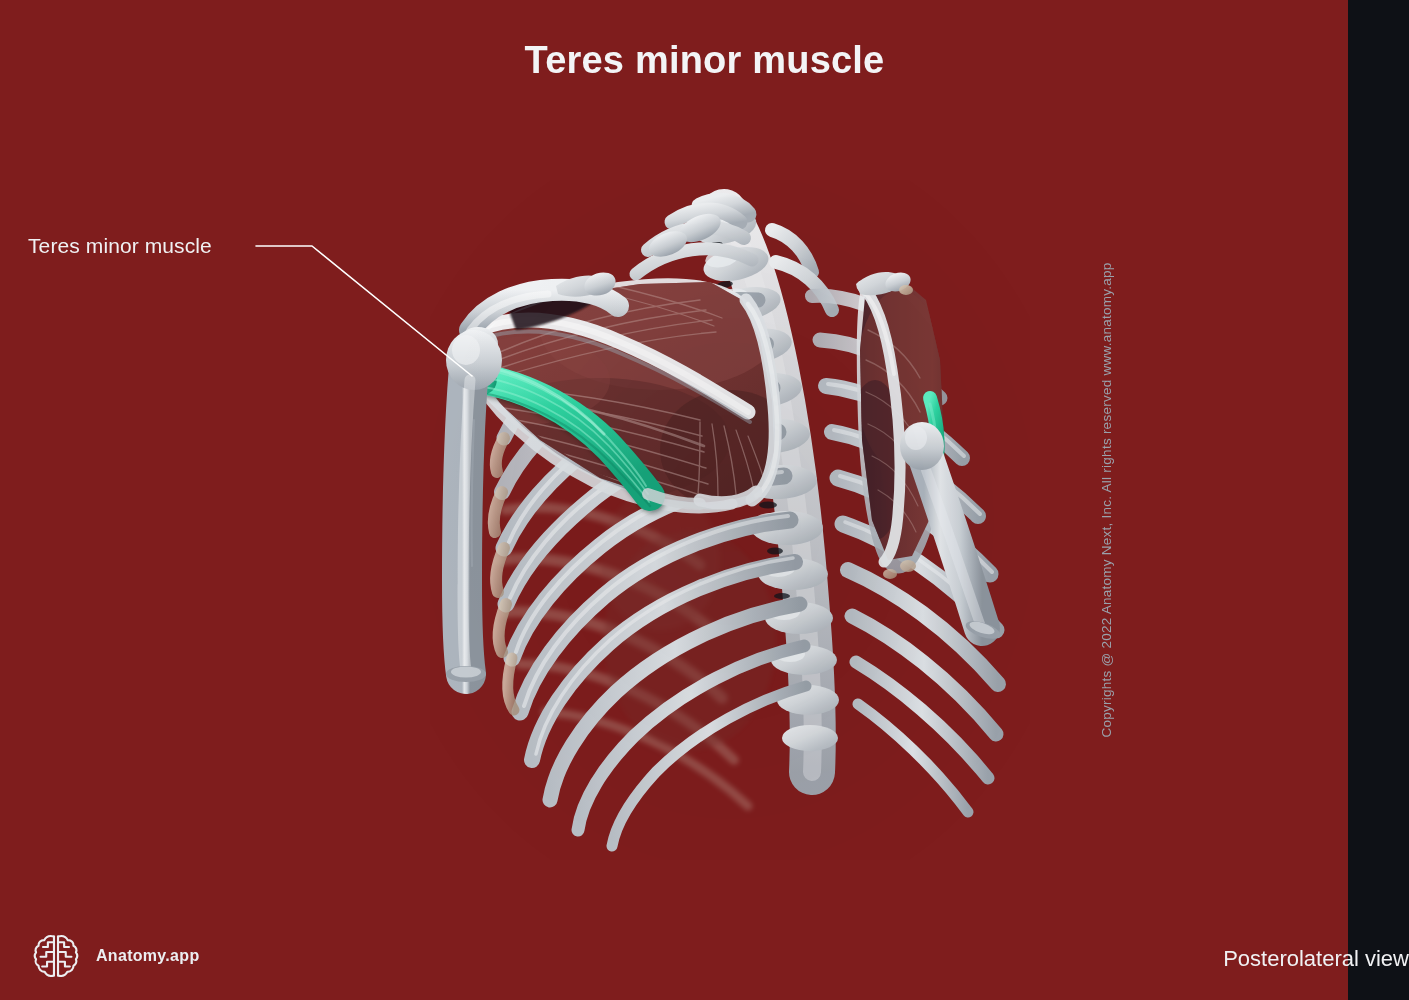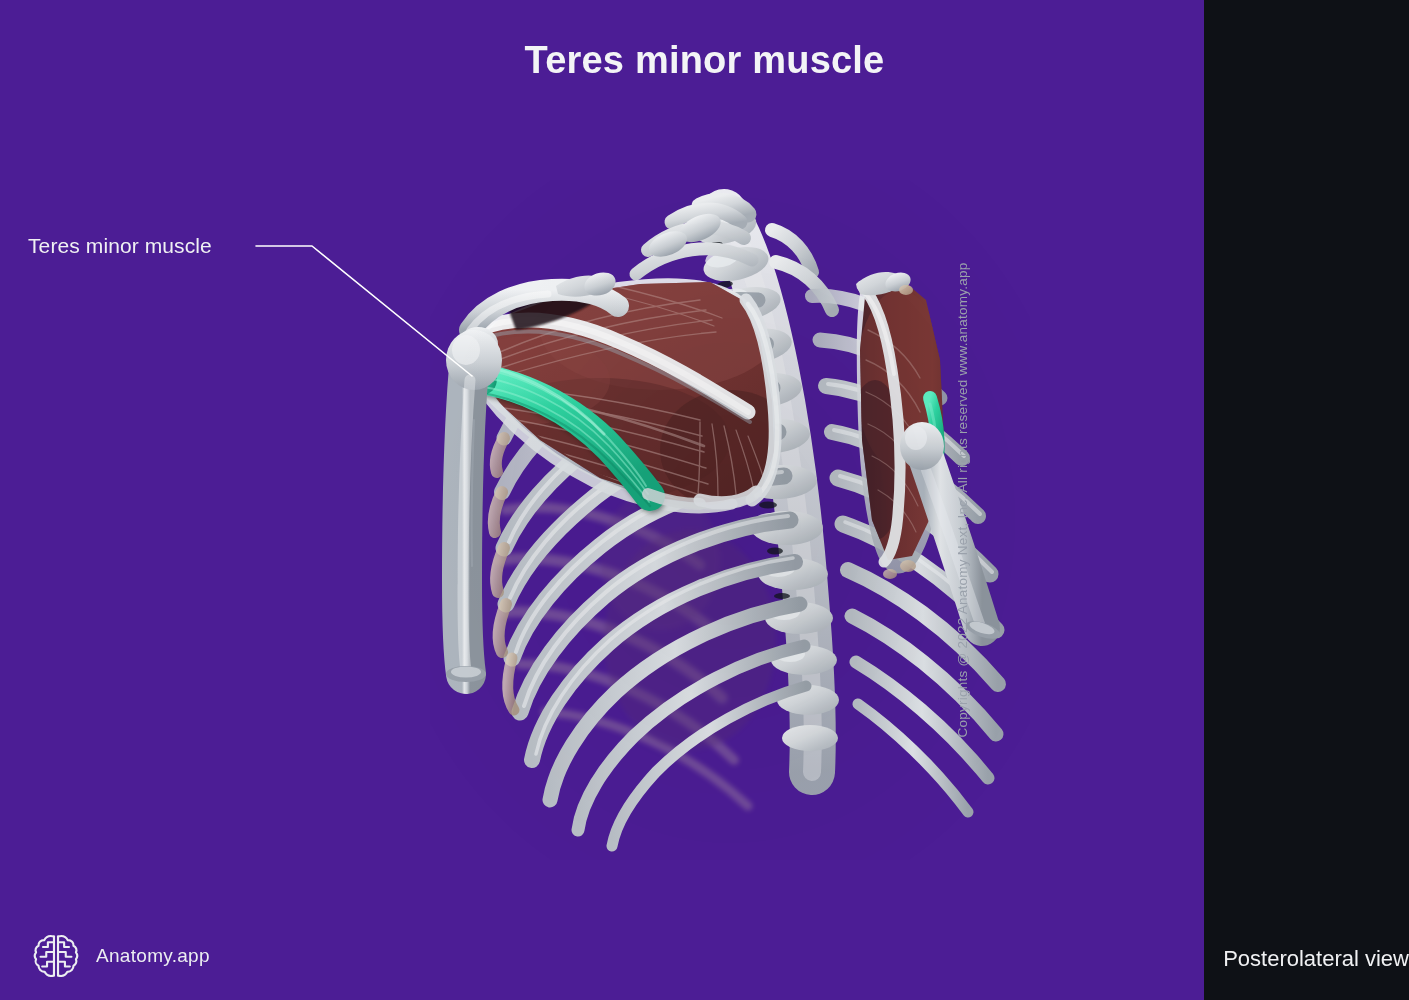--- a/index.html
+++ b/index.html
@@ -10,23 +10,23 @@
   body {
     width: 1409px;
     height: 1000px;
     overflow: hidden;
     font-family: "Liberation Sans", sans-serif;
     position: relative;
   }
   #stage {
     position: absolute;
     inset: 0;
-    width: 1204px;
+    width: 1348px;
     height: 1000px;
-    background: #4c1d95;
+    background: #7f1d1d;
   }
 
   
   .title {
     position: absolute;
     top: 36px;
     left: 0;
     width: 1409px;
     text-align: center;
     color: #f3f4f6;
@@ -69,22 +69,22 @@
     position: absolute;
     left: 30px;
     top: 930px;
     display: flex;
     align-items: center;
     gap: 14px;
   }
   .brand-logo { width: 52px; height: 52px; display: block; }
   .brand-name {
     color: #eceef1;
-    font-size: 19px;
-    font-weight: 400;
+    font-size: 16px;
+    font-weight: 700;
     letter-spacing: 0.3px;
     white-space: nowrap;
   }
 
   
   .copyright {
     position: absolute;
     right: 4px;
     top: 500px;
     transform: translateY(-50%) rotate(-90deg);

